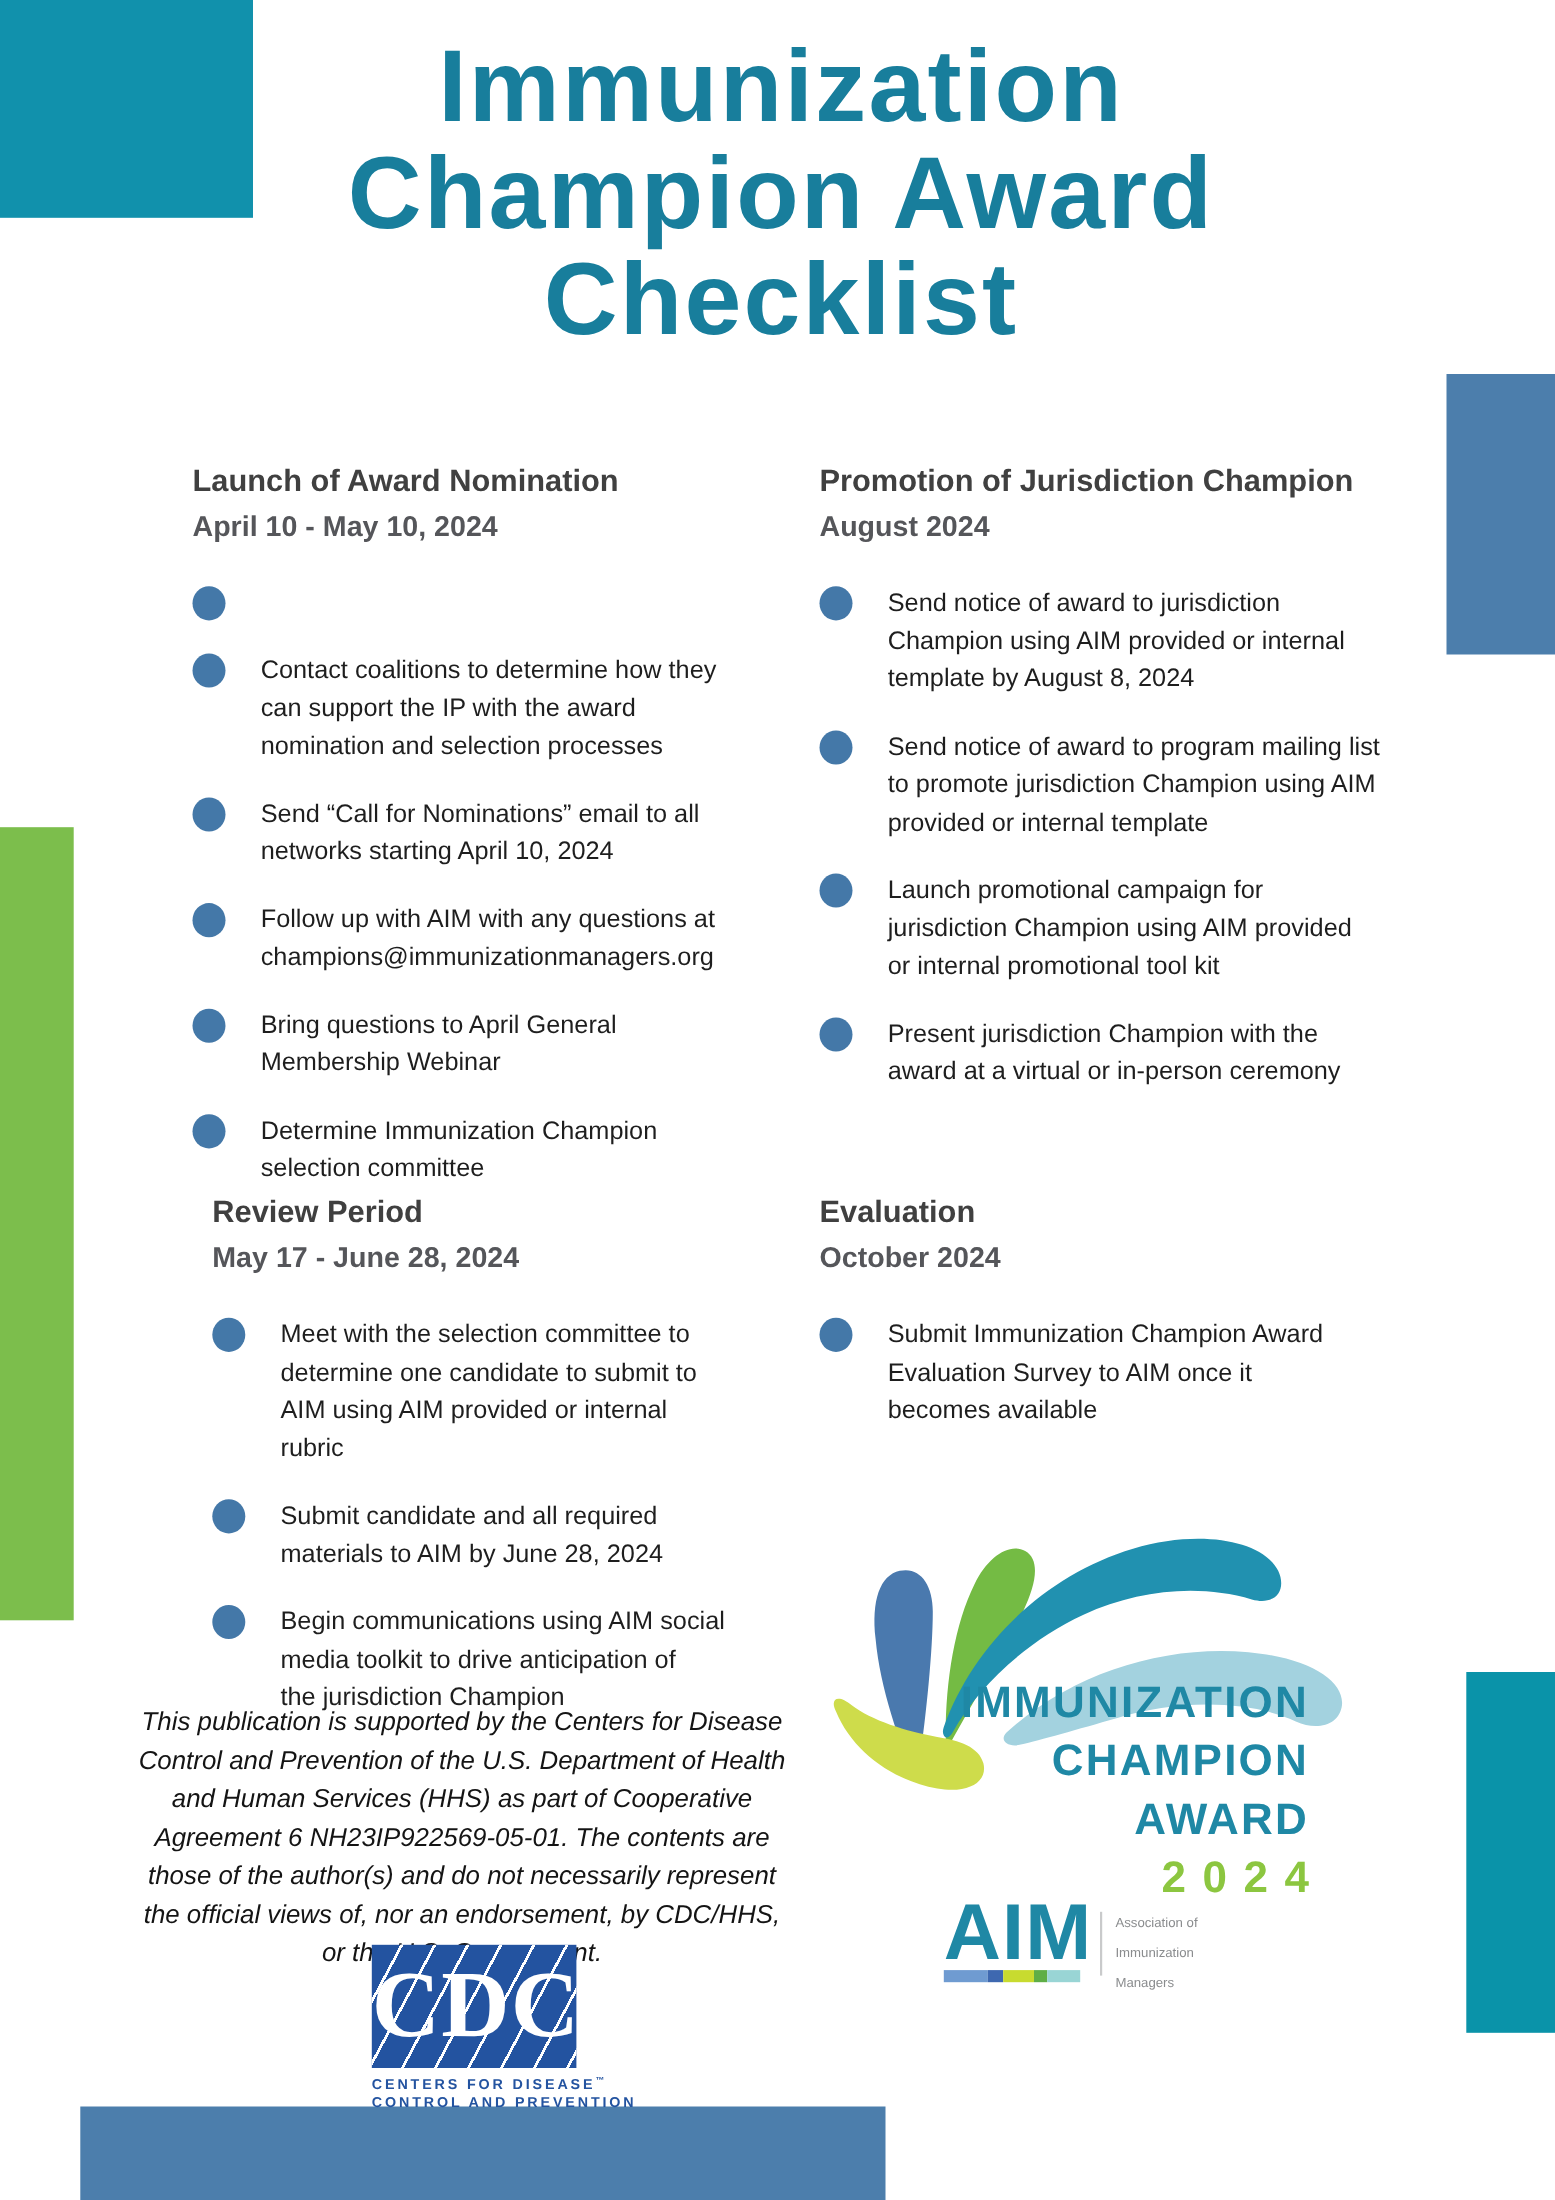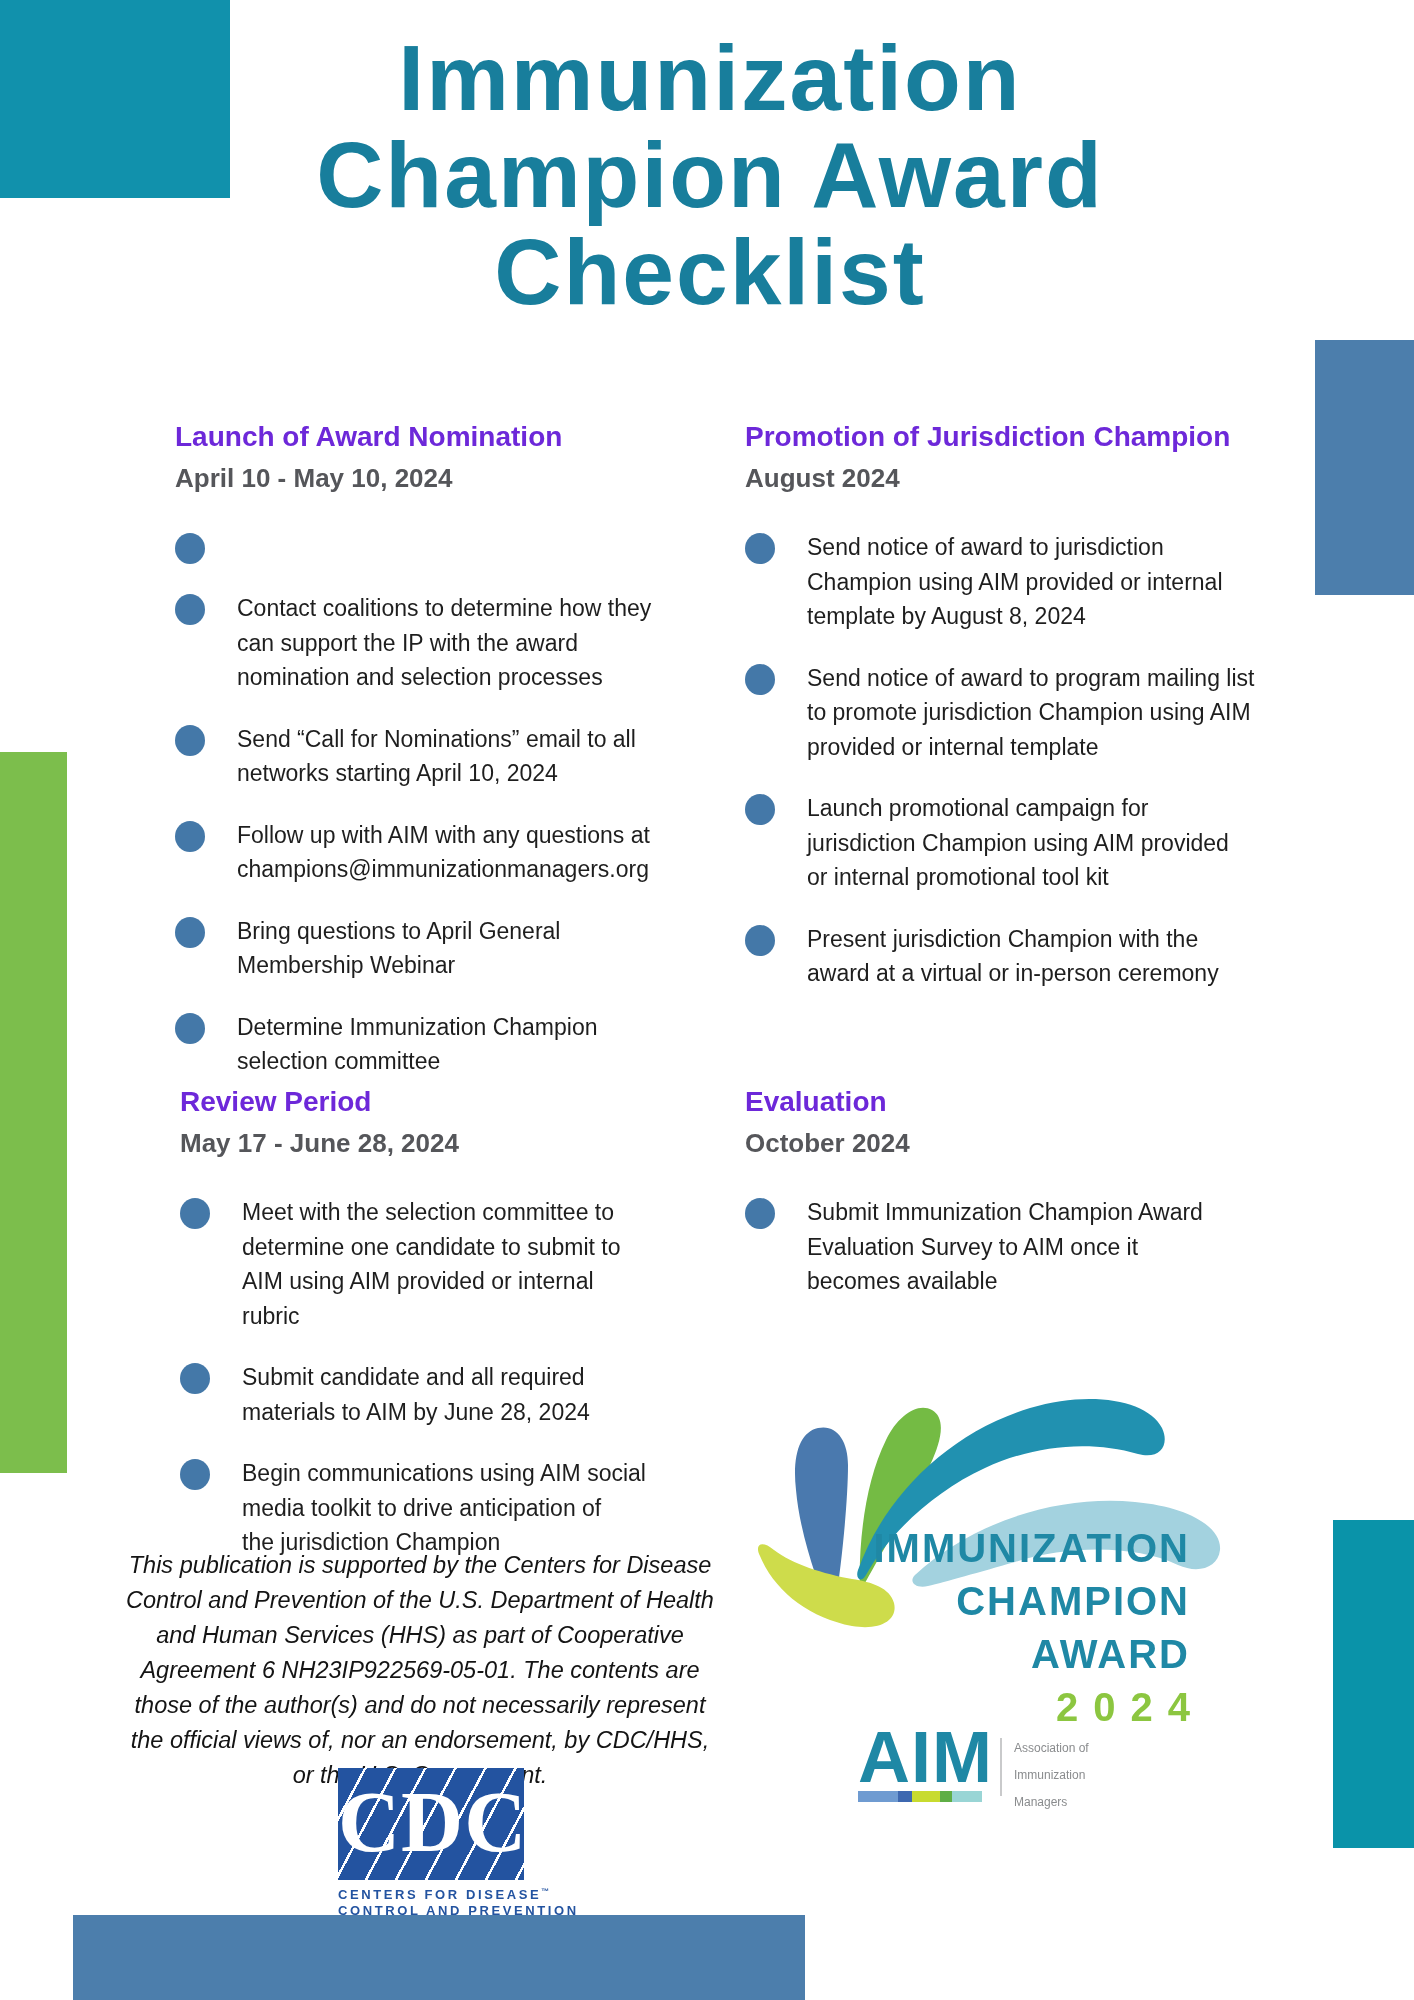--- a/index.html
+++ b/index.html
@@ -20,25 +20,25 @@
   .title{
     position:absolute;left:230px;top:30px;width:960px;
     text-align:center;font-weight:bold;color:#187E9C;
     font-size:93px;line-height:97px;letter-spacing:2px;
   }
 
   
   .section{position:absolute;width:565px;}
   .sec-1{left:175px;top:420px;}
   .sec-2{left:745px;top:420px;}
-  .sec-3{left:180px;top:1085px;}
+  .sec-3{left:193px;top:1085px;}
   .sec-4{left:745px;top:1085px;}
   .section h2{
     margin:0 0 8px 0;font-size:28px;line-height:34px;
-    color:#6d28d9;font-weight:bold;
+    color:#404040;font-weight:bold;
   }
   .section .date{
     font-size:26px;line-height:32px;font-weight:bold;color:#55565A;
     margin:0 0 36px 0;
   }
   .item{display:flex;margin:0 0 27px 0;}
   .bullet{
     flex:none;width:30px;height:31px;border-radius:50%;
     background:#4478A8;margin:3px 32px 0 0;
   }

